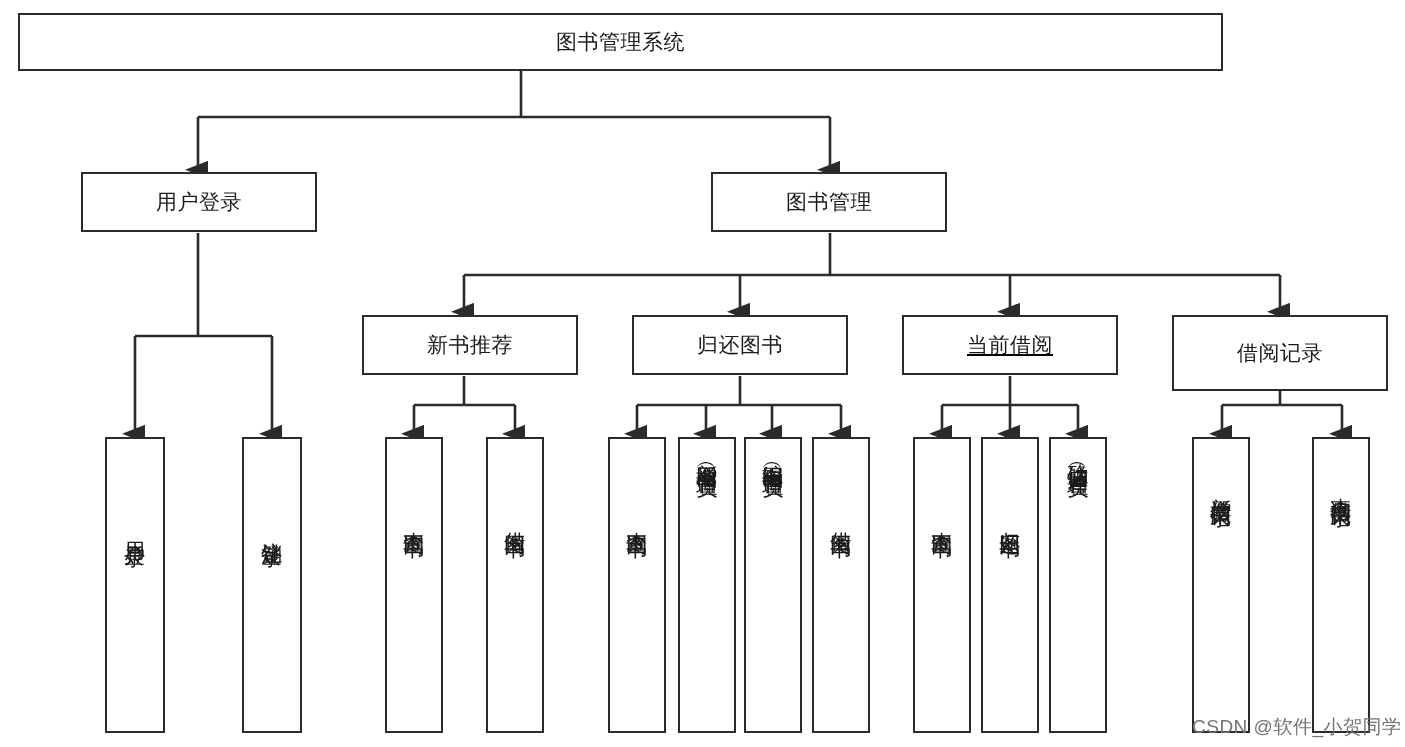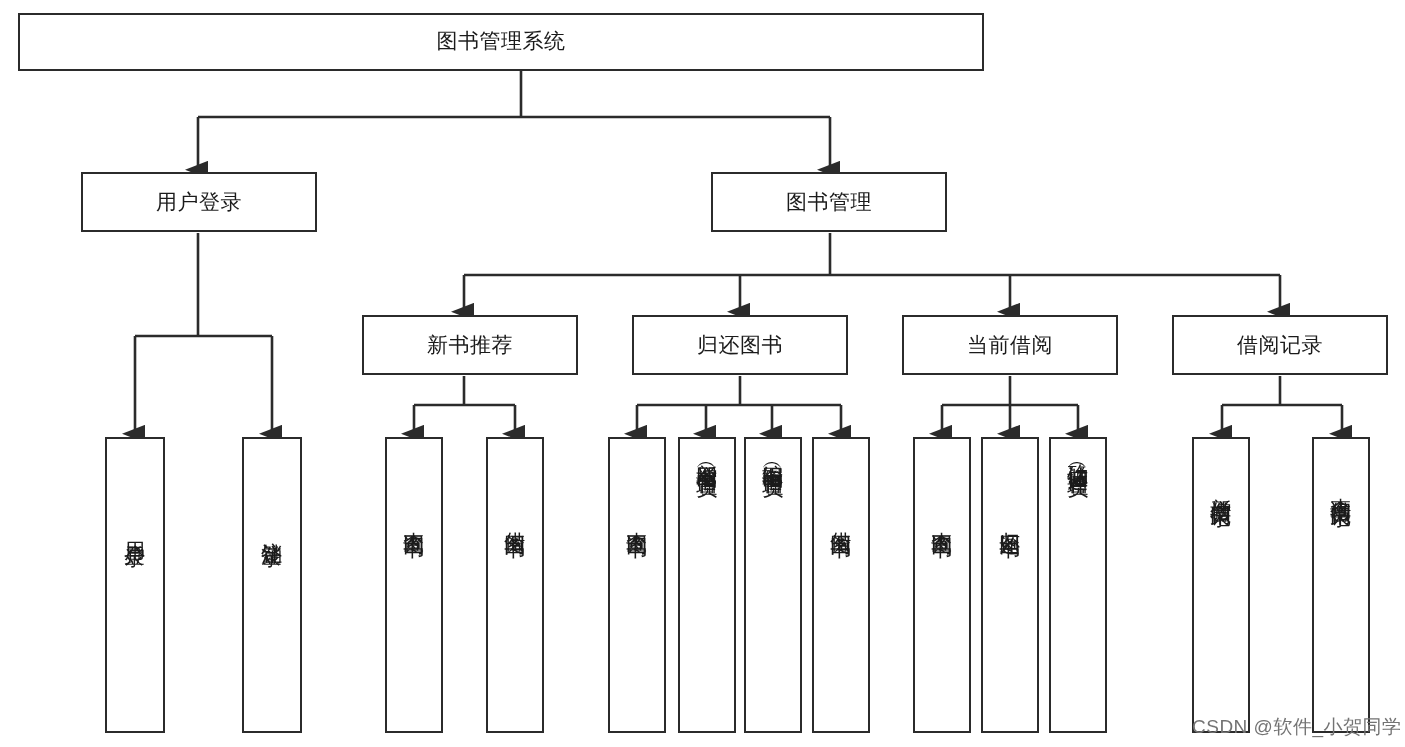--- a/index.html
+++ b/index.html
@@ -114,41 +114,41 @@
       <path d="M1010,405 L1010,433" marker-end="url(#arrow)"></path>
       <path d="M1078,405 L1078,433" marker-end="url(#arrow)"></path>
 
       <path d="M1280,376 L1280,405"></path>
       <path d="M1222,405 L1342,405"></path>
       <path d="M1222,405 L1222,433" marker-end="url(#arrow)"></path>
       <path d="M1342,405 L1342,433" marker-end="url(#arrow)"></path>
     </g>
   </svg>
 
-  <div class="node-box" style="left:18px; top:13px; width:966px; height:58px;font-family:Liberation Serif, serif;">
+  <div class="node-box" style="left:18px; top:13px; width:1205px; height:58px;">
     <span class="node-label-h">图书管理系统</span>
   </div>
 
   <div class="node-box" style="left:81px; top:172px; width:236px; height:60px;">
     <span class="node-label-h">用户登录</span>
   </div>
   <div class="node-box" style="left:362px; top:315px; width:216px; height:60px;">
     <span class="node-label-h">新书推荐</span>
   </div>
 
   <div class="node-box" style="left:711px; top:172px; width:236px; height:60px;">
     <span class="node-label-h">图书管理</span>
   </div>
   <div class="node-box" style="left:632px; top:315px; width:216px; height:60px;">
     <span class="node-label-h">归还图书</span>
   </div>
-  <div class="node-box" style="left:902px; top:315px; width:216px; height:60px;">
+  <div class="node-box" style="left:902px; top:315px; width:216px; height:60px;text-decoration:underline;">
     <span class="node-label-h">当前借阅</span>
   </div>
-  <div class="node-box" style="left:1172px; top:315px; width:216px; height:60px;">
+  <div class="node-box" style="left:1172px; top:315px; width:216px; height:76px;">
     <span class="node-label-h">借阅记录</span>
   </div>
 
   <div class="node-box vertical" style="left:105px; top:437px; width:60px; height:296px; padding-top:86px;">
     <span class="node-label-v">用户登录</span>
   </div>
   <div class="node-box vertical" style="left:242px; top:437px; width:60px; height:296px; padding-top:86px;">
     <span class="node-label-v">注销登录</span>
   </div>
 

